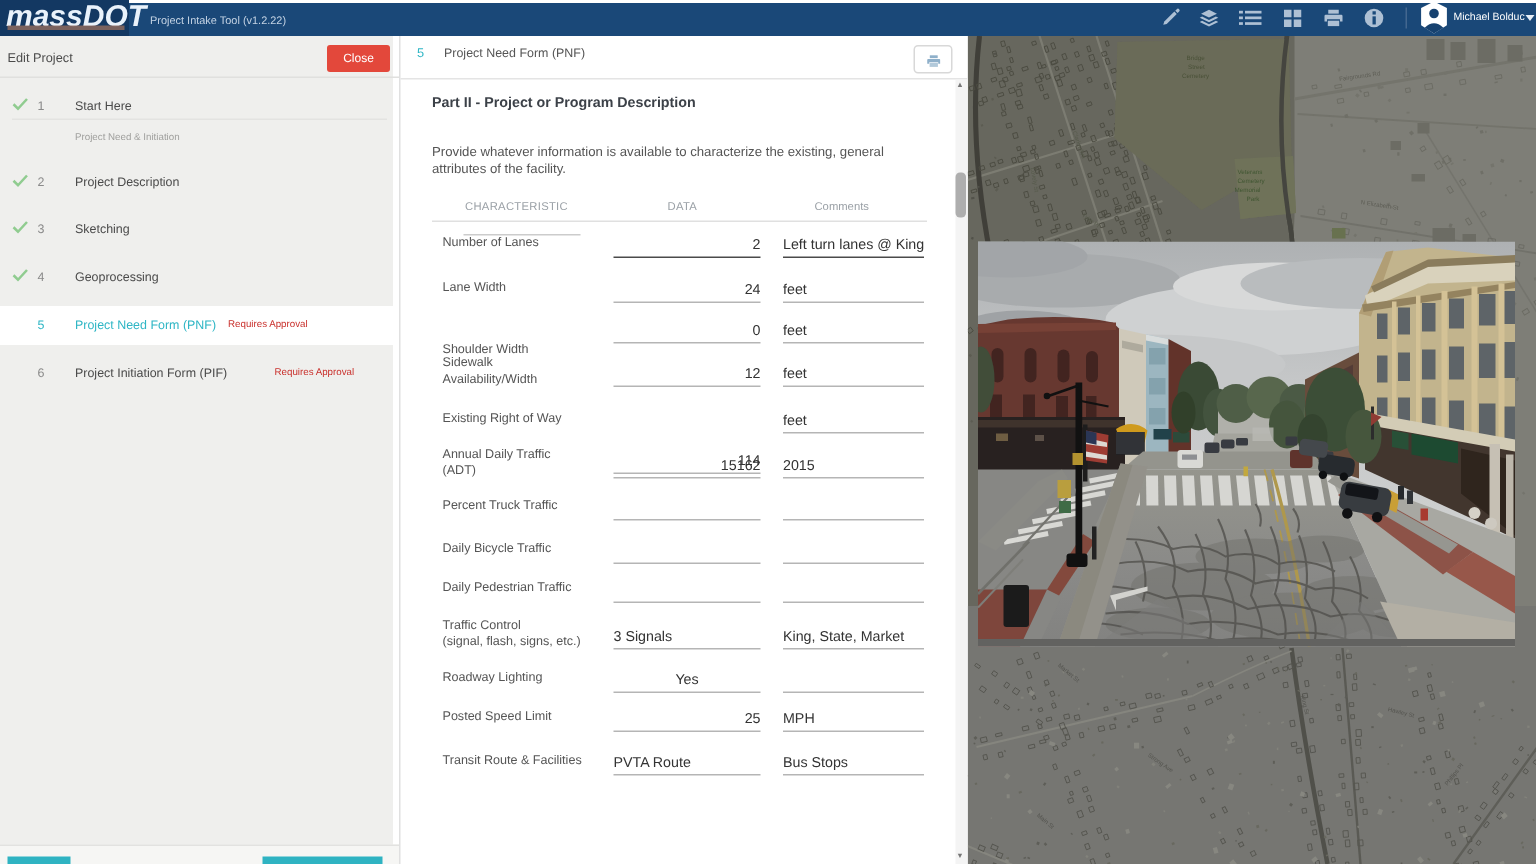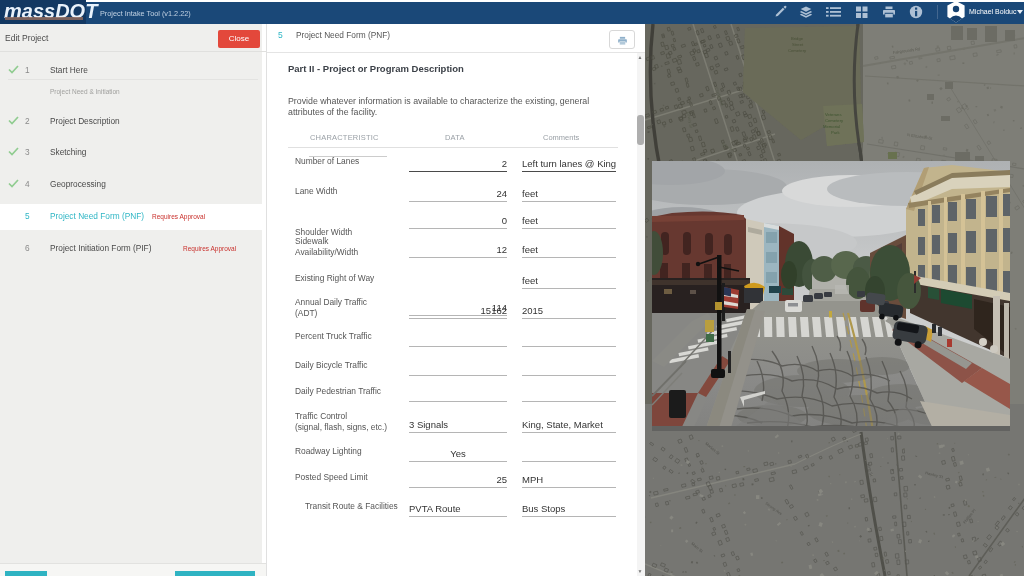--- a/index.html
+++ b/index.html
@@ -1328,21 +1328,21 @@
 <div class="fld" style="left:255px;top:364px;width:94px;border-bottom:1px solid #b5b5b5;"></div>
 <div class="lbl" style="left:28px;top:387px;">Traffic Control<br>(signal, flash, signs, etc.)</div>
 <div class="fld" style="left:142px;top:395px;width:98px;border-bottom:1px solid #b5b5b5;text-align:left;">3 Signals</div>
 <div class="fld" style="left:255px;top:395px;width:94px;border-bottom:1px solid #b5b5b5;">King, State, Market</div>
 <div class="lbl" style="left:28px;top:422px;">Roadway Lighting</div>
 <div class="fld" style="left:142px;top:424px;width:98px;border-bottom:1px solid #b5b5b5;text-align:center;">Yes</div>
 <div class="fld" style="left:255px;top:424px;width:94px;border-bottom:1px solid #b5b5b5;"></div>
 <div class="lbl" style="left:28px;top:448px;">Posted Speed Limit</div>
 <div class="fld" style="left:142px;top:450px;width:98px;border-bottom:1px solid #b5b5b5;text-align:right;">25</div>
 <div class="fld" style="left:255px;top:450px;width:94px;border-bottom:1px solid #b5b5b5;">MPH</div>
-<div class="lbl" style="left:38px;top:477px;">Transit Route &amp; Facilities</div>
+<div class="lbl" style="left:28px;top:477px;">Transit Route &amp; Facilities</div>
 <div class="fld" style="left:142px;top:479px;width:98px;border-bottom:1px solid #b5b5b5;text-align:left;">PVTA Route</div>
 <div class="fld" style="left:255px;top:479px;width:94px;border-bottom:1px solid #b5b5b5;">Bus Stops</div>
   <div style="position:absolute;left:370px;top:29px;width:8px;height:523px;background:#f4f4f4;"></div>
   <div style="position:absolute;left:370px;top:91px;width:7px;height:30px;background:#aeaeae;border-radius:3px;"></div>
   <div style="position:absolute;left:370.5px;top:30px;font-size:5px;color:#777;">▲</div>
   <div style="position:absolute;left:370.5px;top:544px;font-size:5px;color:#777;">▼</div>
 </div>
 
 <svg style="position:absolute;left:652px;top:161px;" width="358" height="270" viewBox="0 0 358 270">
 <defs>

